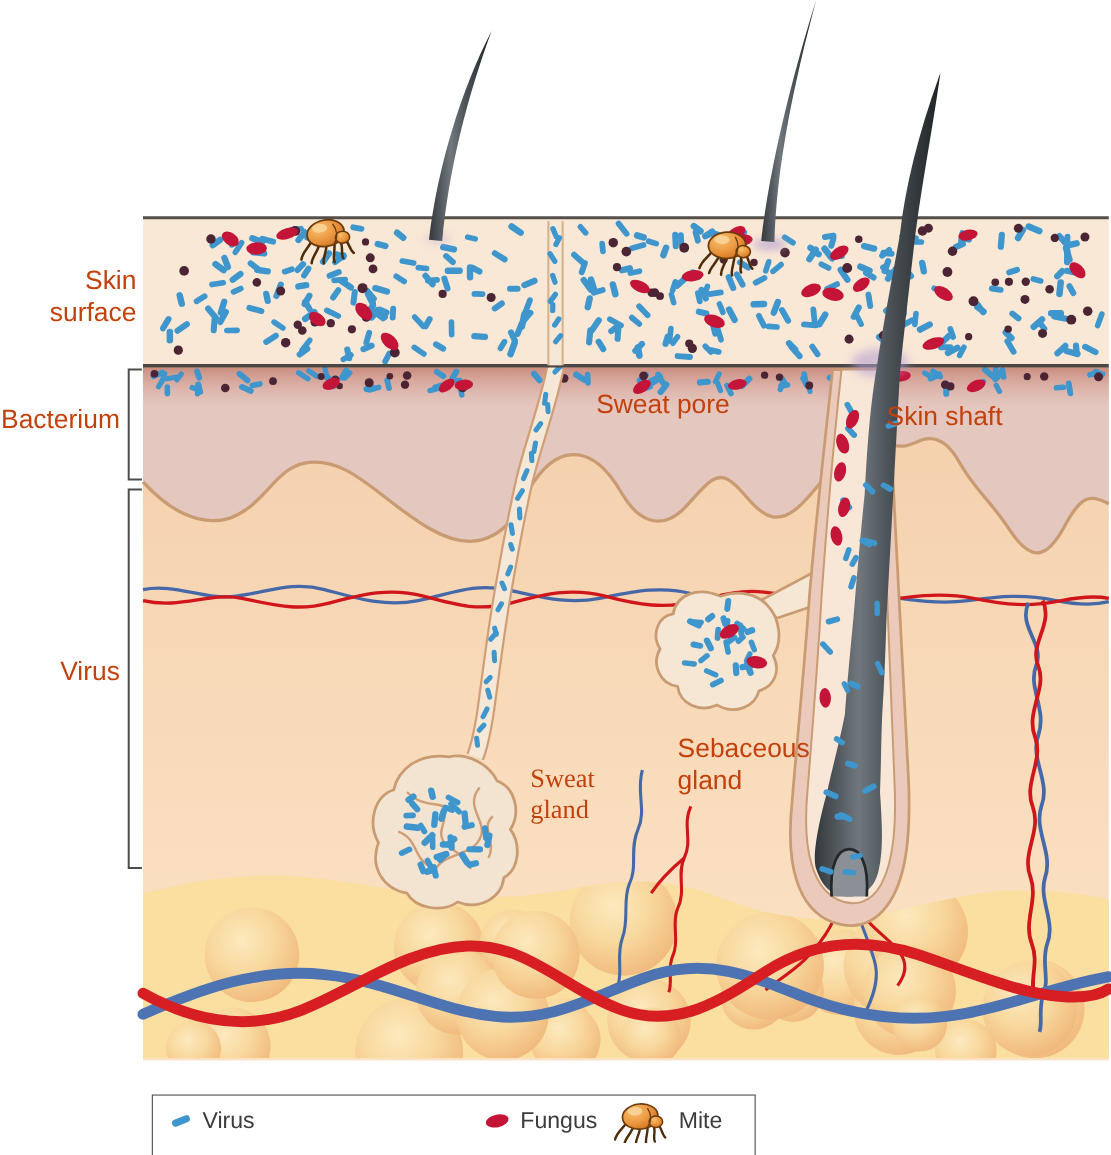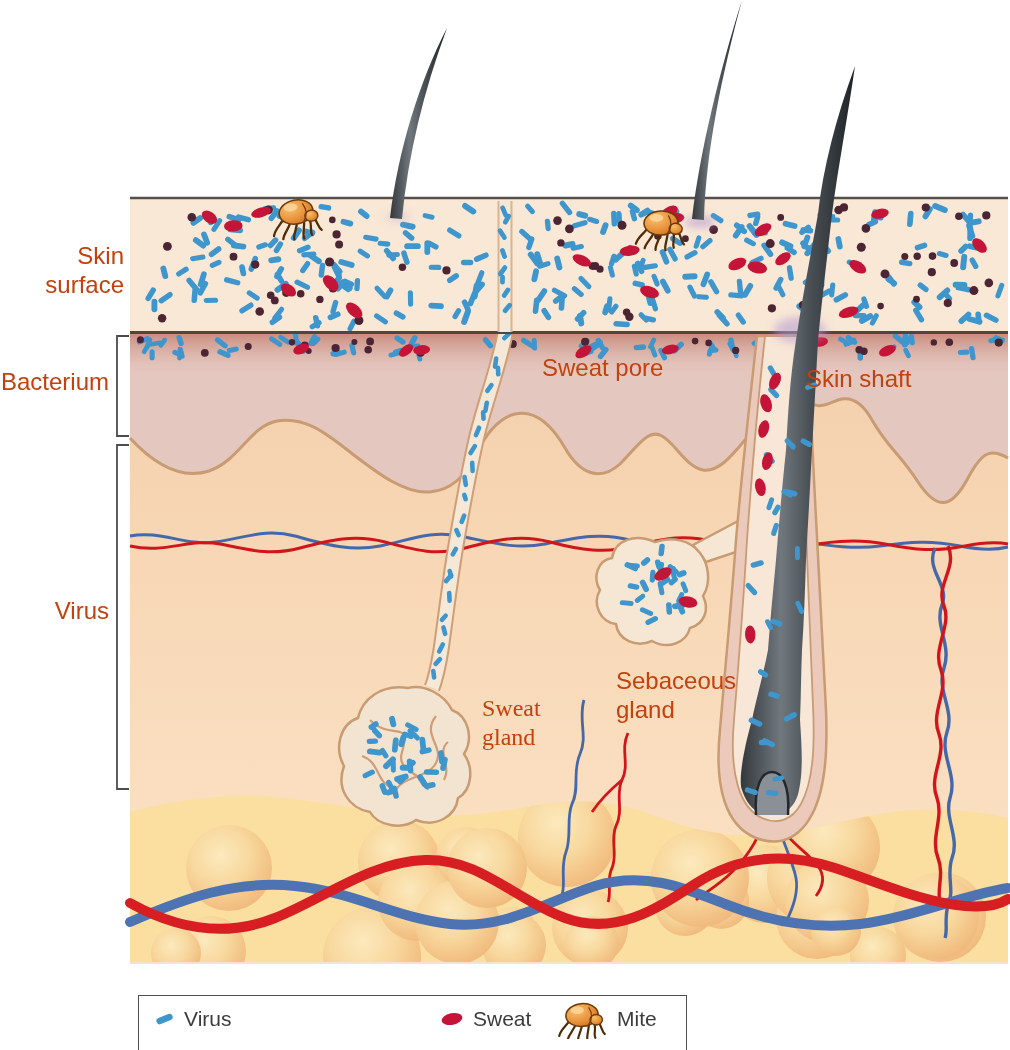--- a/index.html
+++ b/index.html
@@ -767,21 +767,21 @@
           </svg>
     </span>
     <span>Virus</span>
   </div>
   <div class="lg-item" style="left:300px;">
     <span class="lg-icon">
       <svg width="26" height="18">
             <ellipse cx="13" cy="9" rx="10.5" ry="5.8" fill="#c41438" transform="rotate(-12 13 9)"></ellipse>
           </svg>
     </span>
-    <span>Sweat</span>
+    <span>Fungus</span>
   </div>
   <div class="lg-item" style="left:418px;align-items:center;">
     <span class="lg-icon">
       <svg width="52" height="40">
             <use href="#mite" xlink:href="#mite" transform="translate(25,16) scale(0.95)"></use>
           </svg>
     </span>
     <span>Mite</span>
   </div>
 </div>

